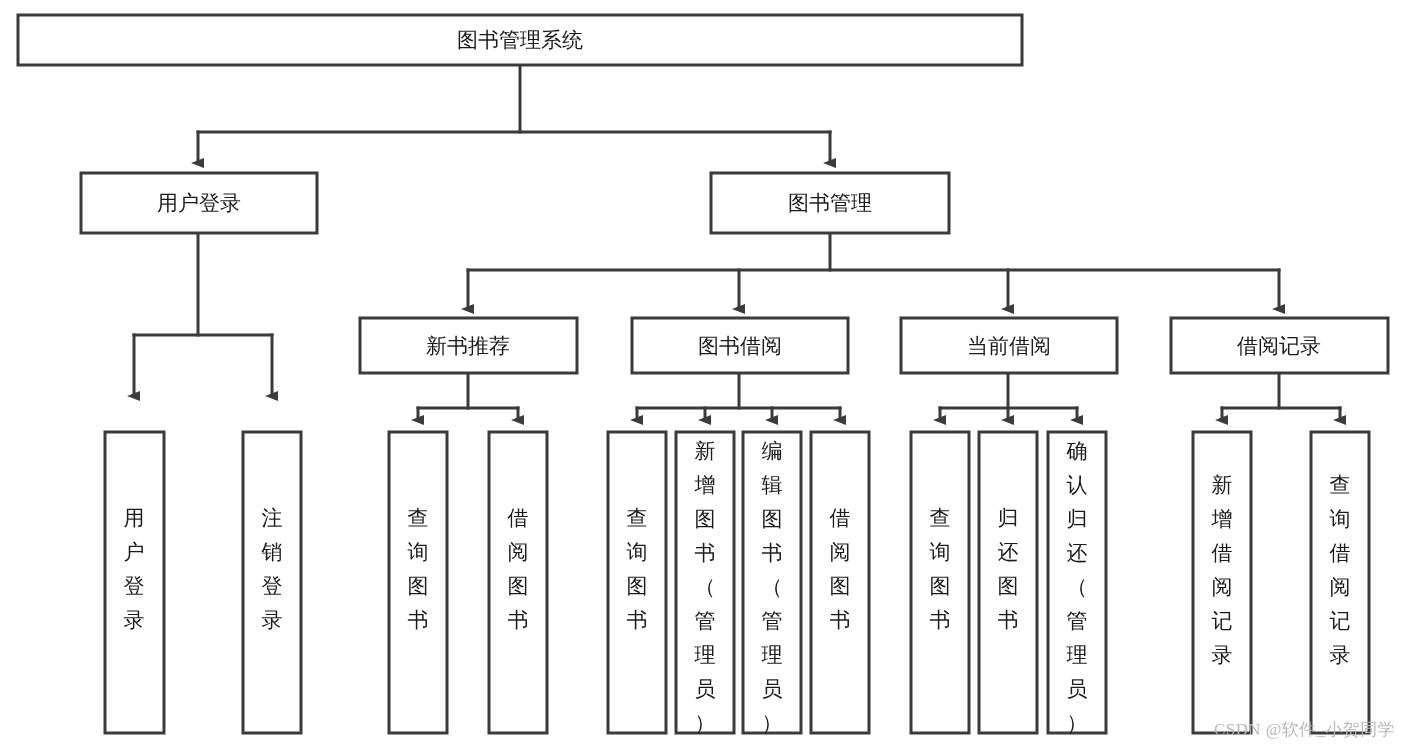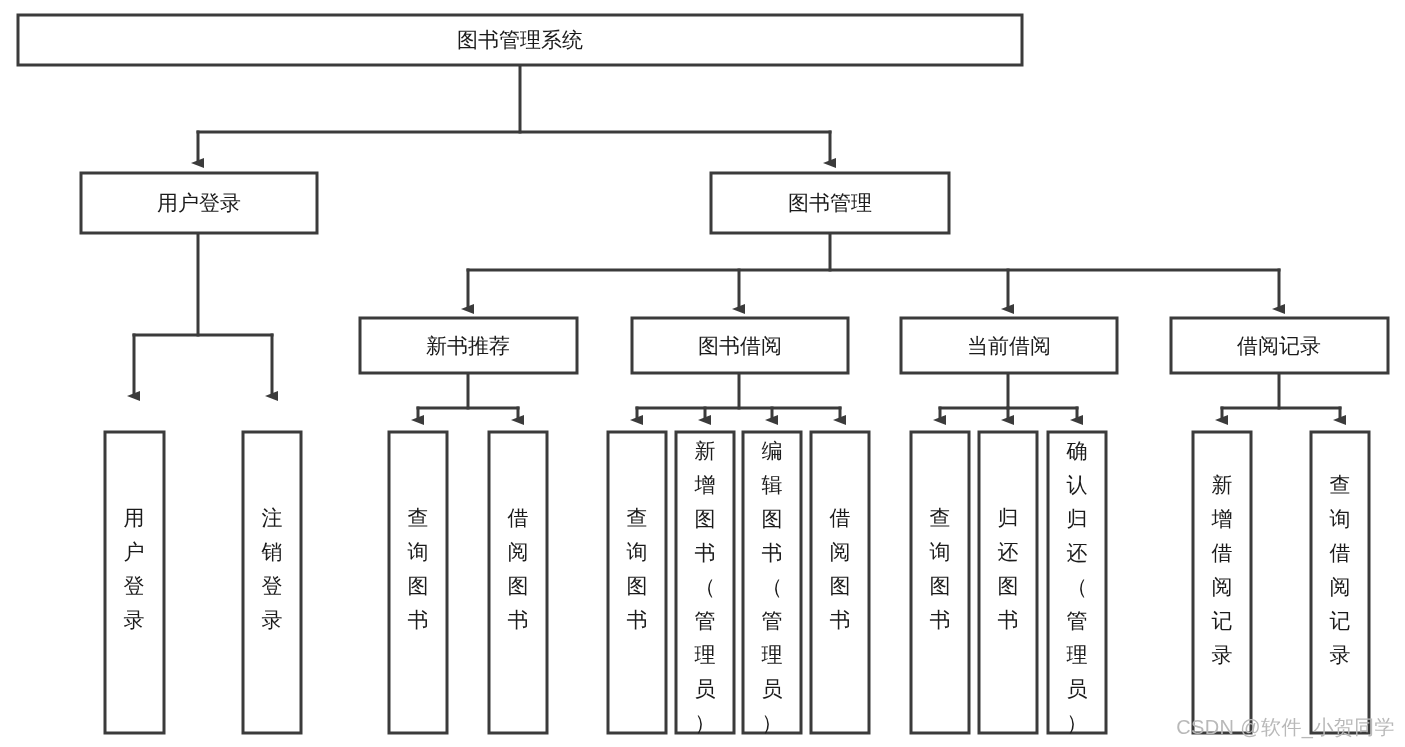--- a/index.html
+++ b/index.html
@@ -44,22 +44,22 @@
     stroke-linecap: square;
   }
   .arrow-head {
     fill: #3b3b3b;
     stroke: none;
   }
   .watermark {
     position: absolute;
     right: 10px;
     bottom: 6px;
-    font-family: Liberation Sans, sans-serif;
-    font-size: 20px;
+    font-family: Liberation Serif, serif;
+    font-size: 17px;
     color: #b9b9b9;
     letter-spacing: 0.4px;
     white-space: nowrap;
     pointer-events: none;
   }
 </style>
 </head>
 <body>
 
 <svg id="diagram" viewBox="0 0 1405 747" xmlns="http://www.w3.org/2000/svg">

